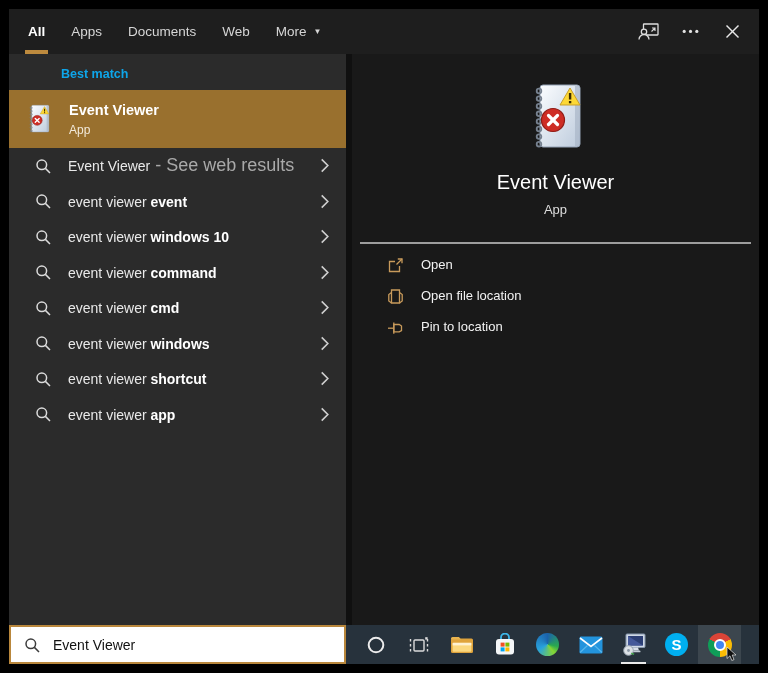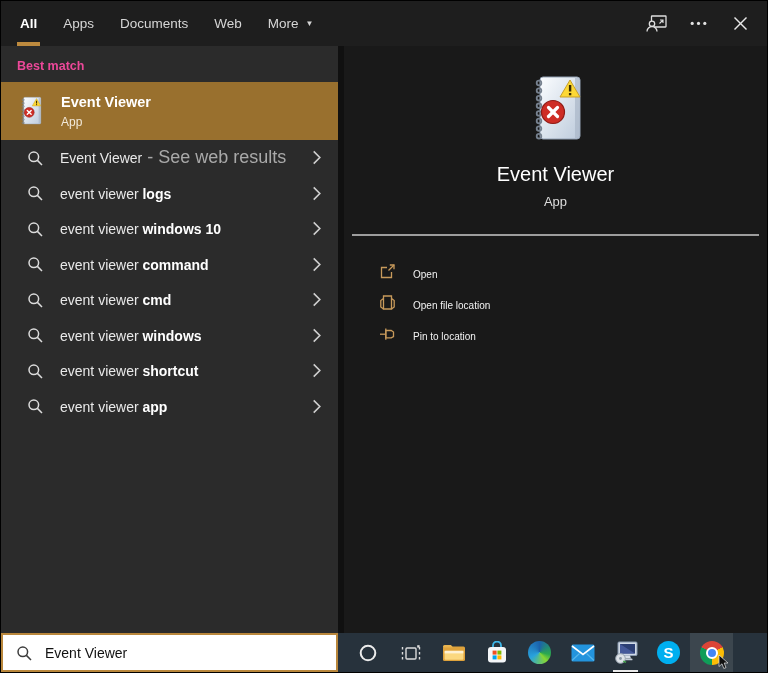--- a/index.html
+++ b/index.html
@@ -1,55 +1,55 @@
 <!DOCTYPE html>
 <html><head>
 <meta charset="utf-8">
 <style>
   * { margin:0; padding:0; box-sizing:border-box; }
   body { background:#000; font-family:"Liberation Sans", sans-serif; }
-  .frame { width:768px; height:673px; background:#000; padding:1px; position:relative; }
+  .frame { width:768px; height:673px; background:#000; padding:9px; position:relative; }
   .app { width:100%; height:100%; position:relative; background:#191919; overflow:hidden; }
 
   
   .topbar { position:absolute; top:0; left:0; right:0; height:45px; background:#1e1e1e; display:flex; align-items:stretch; }
   .tabs { display:flex; padding-left:6px; }
   .tab { position:relative; padding:0 13px; display:flex; align-items:center; gap:7px; color:#d6d6d6; font-size:13.5px; cursor:pointer; }
   .tab.active { color:#fff; font-weight:bold; }
   .tab.active::after { content:""; position:absolute; left:10px; right:10px; bottom:0; height:4px; background:#bd8a3e; }
   .tab .caret { font-size:8px; color:#d6d6d6; }
   .topbar-right { margin-left:auto; display:flex; align-items:center; gap:12px; padding-right:12px; }
   .tb-btn { width:30px; height:30px; display:flex; align-items:center; justify-content:center; cursor:pointer; }
 
   
   .left-panel { position:absolute; top:45px; left:0; width:337px; bottom:39px; background:#2b2b2b; }
   .v-divider { position:absolute; top:45px; left:337px; width:6px; bottom:39px; background:#101010; }
   .right-panel { position:absolute; top:45px; left:343px; right:0; bottom:39px; background:#191919; }
 
   
-  .section-header { padding:13px 16px 9px; color:#ec4899; font-size:12.5px; font-weight:bold; }
+  .section-header { padding:13px 16px 9px; color:#0ea5e9; font-size:12.5px; font-weight:bold;margin-left:36px; }
   .best-item { height:58px; background:#99702e; display:flex; align-items:center; padding:0 16px; gap:17px; cursor:pointer; }
   .best-title { color:#fff; font-size:14.5px; font-weight:bold; margin-bottom:5px; }
   .best-type { color:#f2e9da; font-size:12px; }
 
   .sg-row { height:35.5px; display:flex; align-items:center; padding:0 16px 0 26px; cursor:pointer; color:#e9e9e9; font-size:14px; }
   .sg-search { width:16px; height:16px; flex:0 0 auto; margin-right:17px; color:#dcdcdc; }
   .sg-text { flex:1; white-space:nowrap; overflow:hidden; }
   .sg-pre { color:#e9e9e9; }
   .sg-bold { font-weight:bold; color:#fff; }
   .sg-post { color:#a9a9a9; font-size:18px; }
   .sg-chev { width:10px; height:15px; flex:0 0 auto; color:#cfcfcf; }
 
   
   .preview { display:flex; flex-direction:column; align-items:center; padding-top:28px; }
   .pv-title { margin-top:17px; color:#fff; font-size:20px; }
   .pv-sub { margin-top:8px; color:#dedede; font-size:13px; }
   .pv-divider { margin-top:25px; align-self:stretch; height:2px; background:#9d9d9d; margin-left:8px; margin-right:8px; }
   .actions { align-self:stretch; margin-top:13px; padding-left:35px; }
-  .action-row { height:31px; display:flex; align-items:flex-end; gap:17px; color:#f2f2f2; font-size:10px; cursor:pointer; }
+  .action-row { height:31px; display:flex; align-items:flex-start; gap:17px; color:#f2f2f2; font-size:13px; cursor:pointer; }
   .action-icon { width:17px; height:17px; color:#c89a5b; flex:0 0 auto; }
 
   
   .searchbox { position:absolute; left:0; bottom:0; width:337px; height:39px; background:#fff; border:2px solid #b9873c; display:flex; align-items:center; padding-left:13px; gap:13px; }
   .searchbox svg { color:#3c3c3c; }
   .searchbox input { border:none; outline:none; font-size:14px; color:#111; flex:1; font-family:"Liberation Sans",sans-serif; background:transparent; }
 
   .taskbar { position:absolute; left:337px; right:0; bottom:0; height:39px; background:#27323c; display:flex; align-items:stretch; padding-left:8px; }
   .tb-tile { width:43px; display:flex; align-items:center; justify-content:center; position:relative; cursor:pointer; }
   .tb-tile.active { background:#3c464e; }
@@ -168,21 +168,21 @@
             </svg>
         <span class="sg-text"><span class="sg-pre">Event Viewer</span><span class="sg-bold"></span><span class="sg-post"> - See web results</span></span>
         <svg class="sg-chev" viewBox="0 0 10 16" fill="none" stroke="currentColor" stroke-width="1.7">
               <polyline points="1.5,1.5 8,8 1.5,14.5"></polyline>
             </svg>
       </div>
       <div class="sg-row">
         <svg class="sg-search" viewBox="0 0 16 16">
               <use href="#magnifier"></use>
             </svg>
-        <span class="sg-text"><span class="sg-pre">event viewer </span><span class="sg-bold">logs</span><span class="sg-post"></span></span>
+        <span class="sg-text"><span class="sg-pre">event viewer </span><span class="sg-bold">event</span><span class="sg-post"></span></span>
         <svg class="sg-chev" viewBox="0 0 10 16" fill="none" stroke="currentColor" stroke-width="1.7">
               <polyline points="1.5,1.5 8,8 1.5,14.5"></polyline>
             </svg>
       </div>
       <div class="sg-row">
         <svg class="sg-search" viewBox="0 0 16 16">
               <use href="#magnifier"></use>
             </svg>
         <span class="sg-text"><span class="sg-pre">event viewer </span><span class="sg-bold">windows 10</span><span class="sg-post"></span></span>
         <svg class="sg-chev" viewBox="0 0 10 16" fill="none" stroke="currentColor" stroke-width="1.7">

